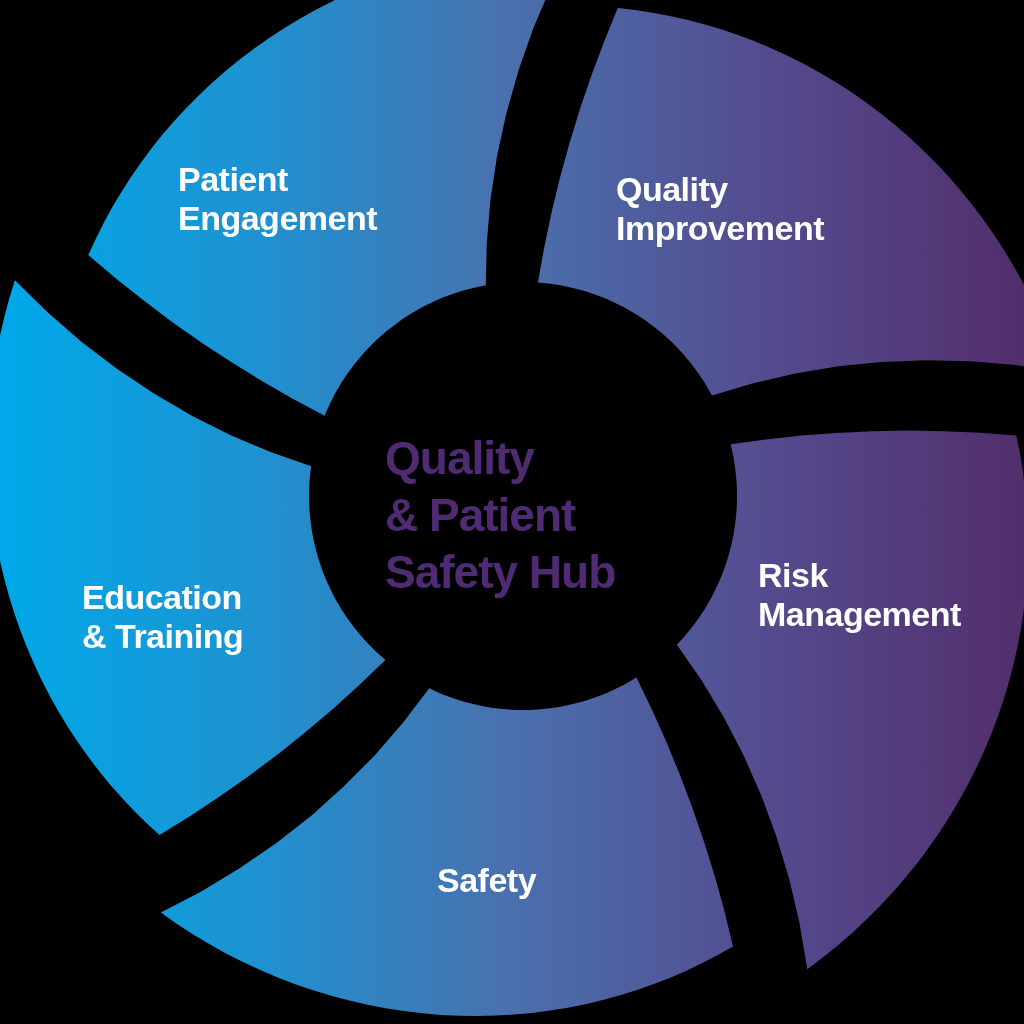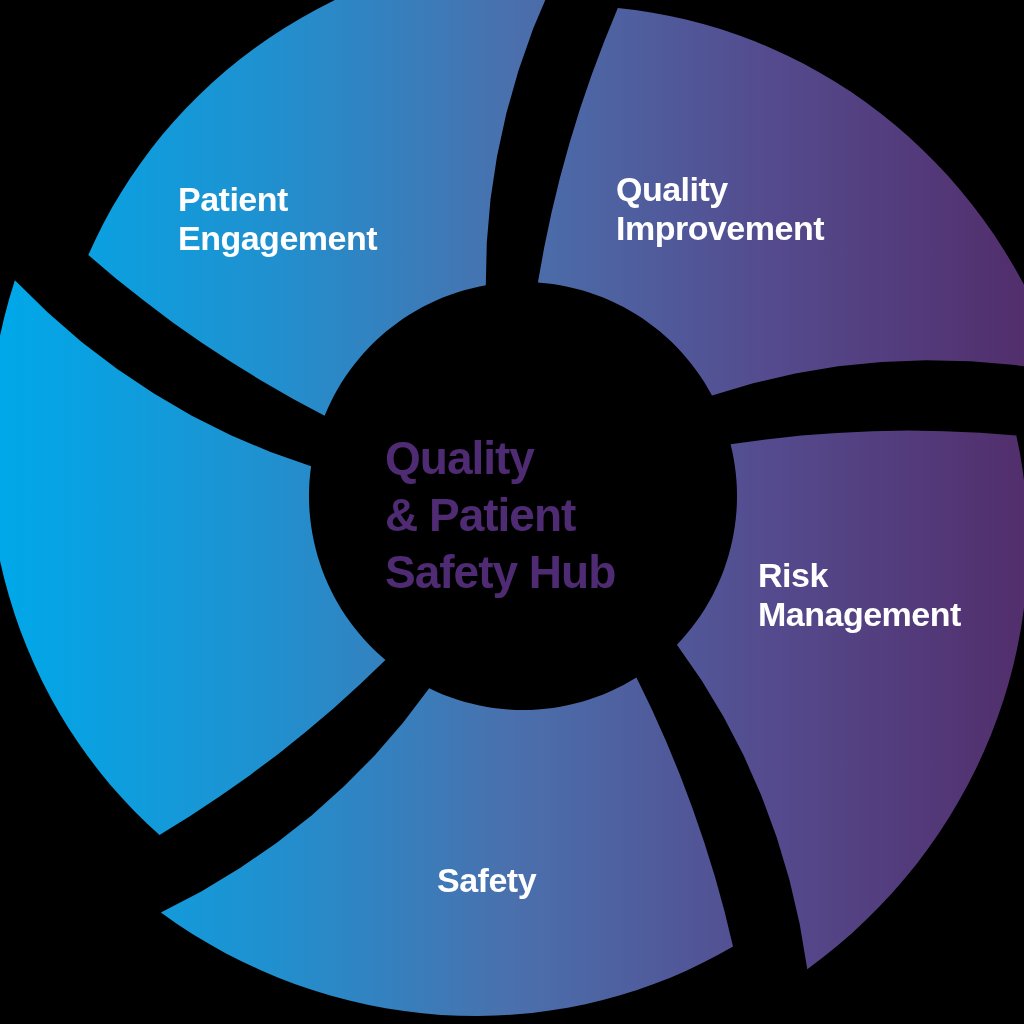--- a/index.html
+++ b/index.html
@@ -36,21 +36,21 @@
     position: absolute;
     left: 385px;
     top: 430px;
     font-weight: bold;
     font-size: 46px;
     line-height: 57px;
     letter-spacing: -1px;
     white-space: pre-line;
     pointer-events: none;
   }
-  .label-pe { left: 178px; top: 180px; }
+  .label-pe { left: 178px; top: 160px; }
   .label-qi { left: 616px; top: 170px; }
   .label-et { left: 82px;  top: 578px; }
   .label-au { left: 437px; top: 861px; }
   .label-rm { left: 758px; top: 556px; }
 </style>
 </head>
 <body style="background: rgb(0, 0, 0);">
 
 <div class="stage">
 
@@ -70,20 +70,22 @@
       <path d="M429.2,688.3L436.0,691.5L442.8,694.4L449.8,697.1L456.9,699.5L464.0,701.7L471.2,703.6L478.5,705.3L485.8,706.7L493.2,707.9L500.6,708.8L508.1,709.5L515.5,709.9L523.0,710.0L530.5,709.9L537.9,709.5L545.4,708.8L552.8,707.9L560.2,706.7L567.5,705.3L574.8,703.6L582.0,701.7L589.1,699.5L596.2,697.1L603.2,694.4L610.0,691.5L616.8,688.3L623.5,685.0L630.0,681.3L636.4,677.5L636.4,677.5L651.9,709.5L666.4,742.0L680.0,775.0L692.6,808.4L704.2,842.3L714.9,876.6L724.5,911.3L733.0,946.4L733.0,946.4L717.8,955.0L702.3,963.1L686.4,970.7L670.3,977.7L653.8,984.1L637.1,990.0L620.1,995.3L602.8,1000.1L585.4,1004.2L567.8,1007.7L550.0,1010.6L532.0,1012.9L513.9,1014.6L495.8,1015.6L477.5,1016.0L459.2,1015.8L440.8,1014.9L422.4,1013.3L404.1,1011.1L385.7,1008.3L367.5,1004.8L349.3,1000.6L331.2,995.8L313.2,990.3L295.3,984.2L277.7,977.4L260.2,970.0L243.0,962.0L226.0,953.4L209.3,944.1L192.8,934.2L176.7,923.7L160.9,912.6L160.9,912.6L201.3,891.4L240.0,868.1L276.8,842.7L311.6,815.4L344.3,786.1L374.9,755.2L403.2,722.5L429.2,688.3Z" fill="url(#wheelGrad)"></path>
       <path d="M676.9,644.7L682.0,639.2L686.9,633.6L691.6,627.8L696.1,621.8L700.4,615.7L704.5,609.4L708.3,603.0L712.0,596.5L715.3,589.8L718.5,583.0L721.4,576.2L724.1,569.2L726.5,562.1L728.7,555.0L730.6,547.8L732.3,540.5L733.7,533.2L734.9,525.8L735.8,518.4L736.5,510.9L736.9,503.5L737.0,496.0L736.9,488.5L736.5,481.1L735.8,473.6L734.9,466.2L733.7,458.8L732.3,451.5L730.6,444.2L730.6,444.2L765.9,439.4L801.3,435.6L836.8,432.9L872.5,431.2L908.4,430.6L944.3,431.2L980.3,432.8L1016.3,435.4L1016.3,435.4L1019.8,452.5L1022.6,469.8L1024.9,487.2L1026.6,504.8L1027.6,522.4L1028.1,540.2L1027.9,558.0L1027.1,575.8L1025.6,593.7L1023.5,611.5L1020.8,629.4L1017.4,647.2L1013.4,664.9L1008.8,682.5L1003.5,700.0L997.6,717.3L991.1,734.5L983.9,751.5L976.2,768.3L967.8,784.8L958.8,801.1L949.2,817.2L939.0,832.9L928.3,848.3L917.0,863.4L905.1,878.1L892.6,892.4L879.7,906.3L866.2,919.8L852.2,932.9L837.7,945.4L822.7,957.5L807.3,969.2L807.3,969.2L799.7,924.1L789.5,880.1L776.7,837.3L761.4,795.7L743.7,755.6L723.7,717.0L701.4,679.9L676.9,644.7Z" fill="url(#wheelGrad)"></path>
     </svg>
 
   <div class="seg-label label-pe" style="color: rgb(255, 255, 255);">Patient
 Engagement</div>
 
   <div class="seg-label label-qi" style="color: rgb(255, 255, 255);">Quality
 Improvement</div>
 
+  <div class="seg-label label-et" style="color: rgb(255, 255, 255);">Education
+&amp; Training</div>
 
   <div class="seg-label label-au" style="color: rgb(255, 255, 255);">Safety</div>
 
   <div class="seg-label label-rm" style="color: rgb(255, 255, 255);">Risk
 Management</div>
 
   <div class="hub-title" style="color: rgb(79, 43, 115);">Quality
 &amp; Patient
 Safety Hub</div>
 

